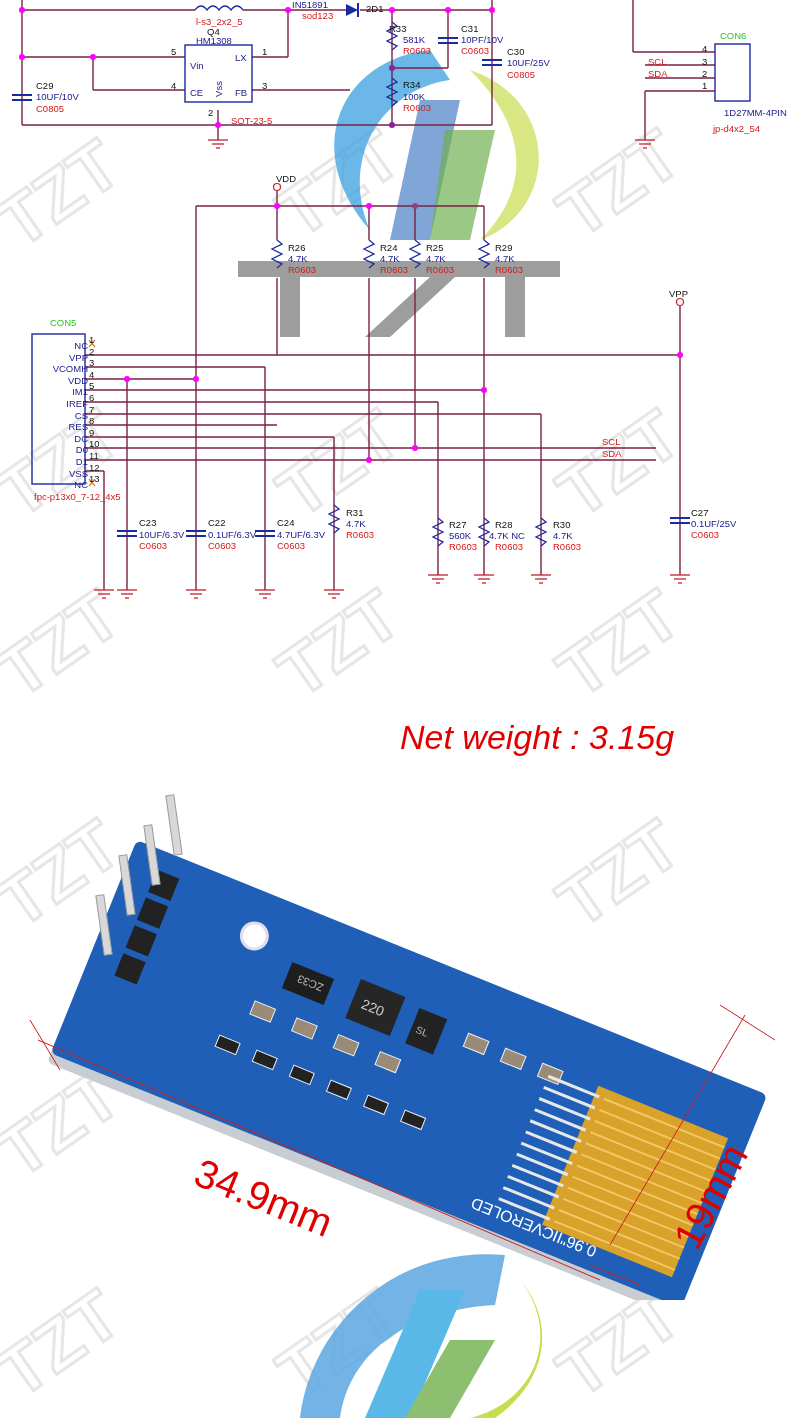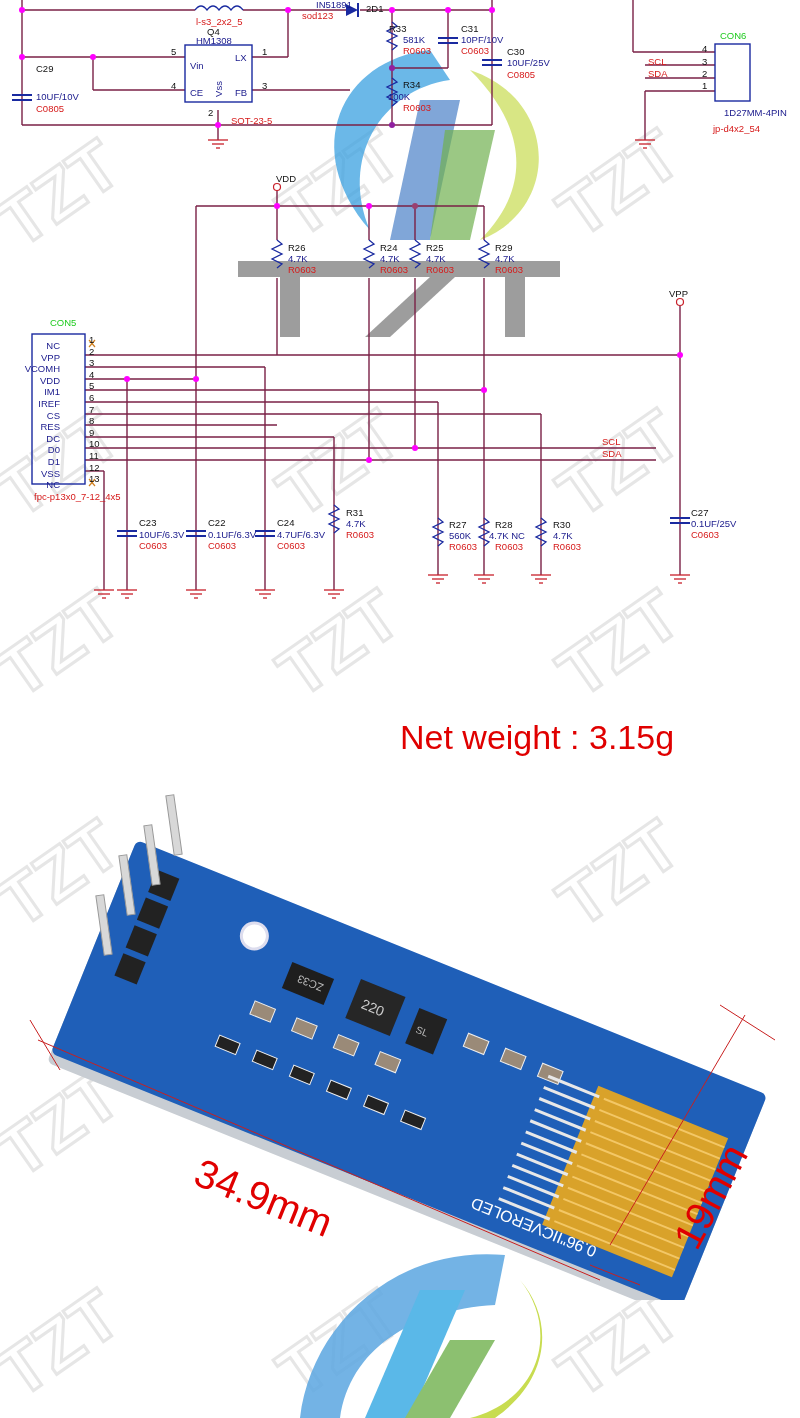--- a/index.html
+++ b/index.html
@@ -4,21 +4,21 @@
 <style>
   html,body{margin:0;padding:0;background:#fff;}
   body{width:800px;height:1418px;position:relative;overflow:hidden;font-family:"Liberation Sans",sans-serif;}
   .abs{position:absolute;}
   .lbl{position:absolute;font-size:9.5px;line-height:10px;white-space:nowrap;font-family:"Liberation Sans",sans-serif;}
   .ref{color:#111;}
   .val{color:#1a1a8c;}
   .pkg{color:#d61a1a;}
   .grn{color:#1ecb1e;}
   .red{color:#d61a1a;}
-  .netw{position:absolute;left:400px;top:718px;font-size:34px;color:#e00000;font-family:"Liberation Sans",sans-serif;white-space:nowrap;}
+  .netw{position:absolute;left:400px;top:718px;font-size:34px;color:#e00000;font-family:"Liberation Sans",sans-serif;white-space:nowrap;font-style:italic;}
   .dim{position:absolute;font-size:40px;color:#e00000;white-space:nowrap;font-family:"Liberation Sans",sans-serif;transform-origin:left top;}
   .pin{position:absolute;font-size:9.5px;color:#111;text-align:right;width:40px;line-height:11.6px;}
   .pinnum{position:absolute;font-size:9.5px;color:#111;line-height:11.6px;}
   svg text{font-family:"Liberation Sans",sans-serif;}
 </style>
 </head>
 <body>
 
 <svg class="abs" style="left:0;top:0" width="800" height="1418">
   <defs>
@@ -257,33 +257,33 @@
   <span class="lbl ref" style="left:262px;top:47px">1</span>
   <span class="lbl val" style="left:235px;top:53px">LX</span>
   <span class="lbl ref" style="left:171px;top:81px">4</span>
   <span class="lbl val" style="left:190px;top:88px">CE</span>
   <span class="lbl ref" style="left:262px;top:81px">3</span>
   <span class="lbl val" style="left:235px;top:88px">FB</span>
   <span class="lbl val" style="left:211px;top:84px;transform:rotate(-90deg)">Vss</span>
   <span class="lbl ref" style="left:208px;top:108px">2</span>
   <span class="lbl pkg" style="left:231px;top:116px">SOT-23-5</span>
 
-  <span class="lbl val" style="left:316px;top:0px">IN51891</span>
+  <span class="lbl val" style="left:292px;top:0px">IN51891</span>
   <span class="lbl pkg" style="left:302px;top:11px">sod123</span>
   <span class="lbl ref" style="left:366px;top:4px">2D1</span>
 
-  <span class="lbl ref" style="left:36px;top:64px">C29</span>
+  <span class="lbl ref" style="left:36px;top:81px">C29</span>
   <span class="lbl val" style="left:36px;top:92px">10UF/10V</span>
   <span class="lbl pkg" style="left:36px;top:104px">C0805</span>
 
   <span class="lbl ref" style="left:389px;top:24px">R33</span>
   <span class="lbl val" style="left:403px;top:35px">581K</span>
   <span class="lbl pkg" style="left:403px;top:46px">R0603</span>
   <span class="lbl ref" style="left:403px;top:80px">R34</span>
-  <span class="lbl val" style="left:388px;top:92px">100K</span>
+  <span class="lbl val" style="left:403px;top:92px">100K</span>
   <span class="lbl pkg" style="left:403px;top:103px">R0603</span>
 
   <span class="lbl ref" style="left:461px;top:24px">C31</span>
   <span class="lbl val" style="left:461px;top:35px">10PF/10V</span>
   <span class="lbl pkg" style="left:461px;top:46px">C0603</span>
   <span class="lbl ref" style="left:507px;top:47px">C30</span>
   <span class="lbl val" style="left:507px;top:58px">10UF/25V</span>
   <span class="lbl pkg" style="left:507px;top:70px">C0805</span>
 
   <span class="lbl grn" style="left:720px;top:31px">CON6</span>
@@ -310,21 +310,21 @@
   <span class="lbl ref" style="left:426px;top:243px">R25</span>
   <span class="lbl val" style="left:426px;top:254px">4.7K</span>
   <span class="lbl pkg" style="left:426px;top:265px">R0603</span>
   <span class="lbl ref" style="left:495px;top:243px">R29</span>
   <span class="lbl val" style="left:495px;top:254px">4.7K</span>
   <span class="lbl pkg" style="left:495px;top:265px">R0603</span>
 
   <span class="lbl grn" style="left:50px;top:318px">CON5</span>
   <span class="lbl pkg" style="left:34px;top:492px">fpc-p13x0_7-12_4x5</span>
 
-  <div class="abs" style="left:20px;top:340px;width:40px">
+  <div class="abs" style="left:48px;top:340px;width:40px">
     <div class="pin" style="position:relative;color:#1a1a8c">NC</div>
     <div class="pin" style="position:relative;color:#1a1a8c">VPP</div>
     <div class="pin" style="position:relative;color:#1a1a8c">VCOMH</div>
     <div class="pin" style="position:relative;color:#1a1a8c">VDD</div>
     <div class="pin" style="position:relative;color:#1a1a8c">IM1</div>
     <div class="pin" style="position:relative;color:#1a1a8c">IREF</div>
     <div class="pin" style="position:relative;color:#1a1a8c">CS</div>
     <div class="pin" style="position:relative;color:#1a1a8c">RES</div>
     <div class="pin" style="position:relative;color:#1a1a8c">DC</div>
     <div class="pin" style="position:relative;color:#1a1a8c">D0</div>

